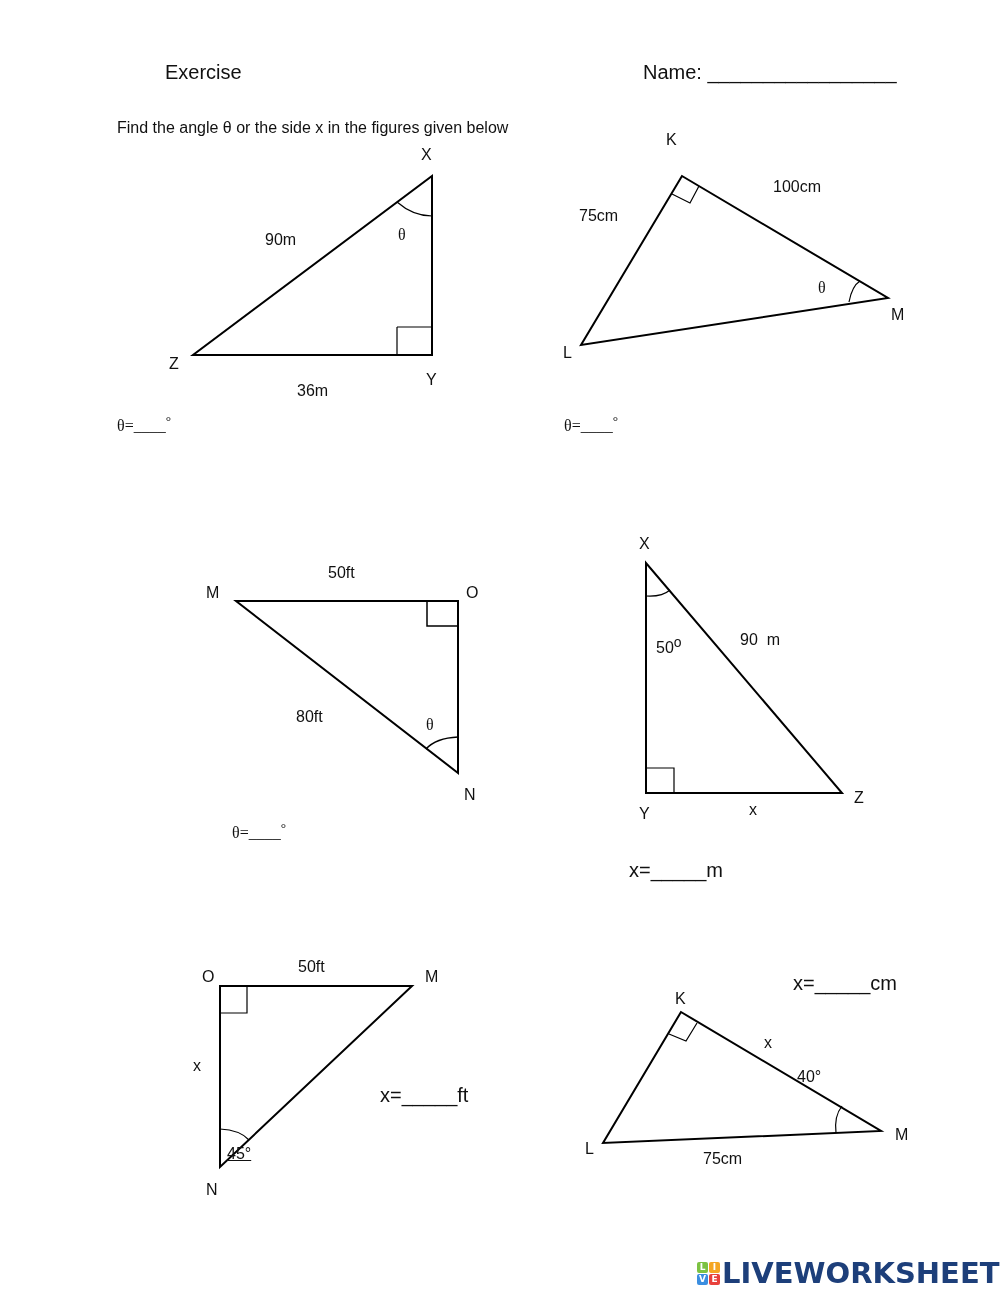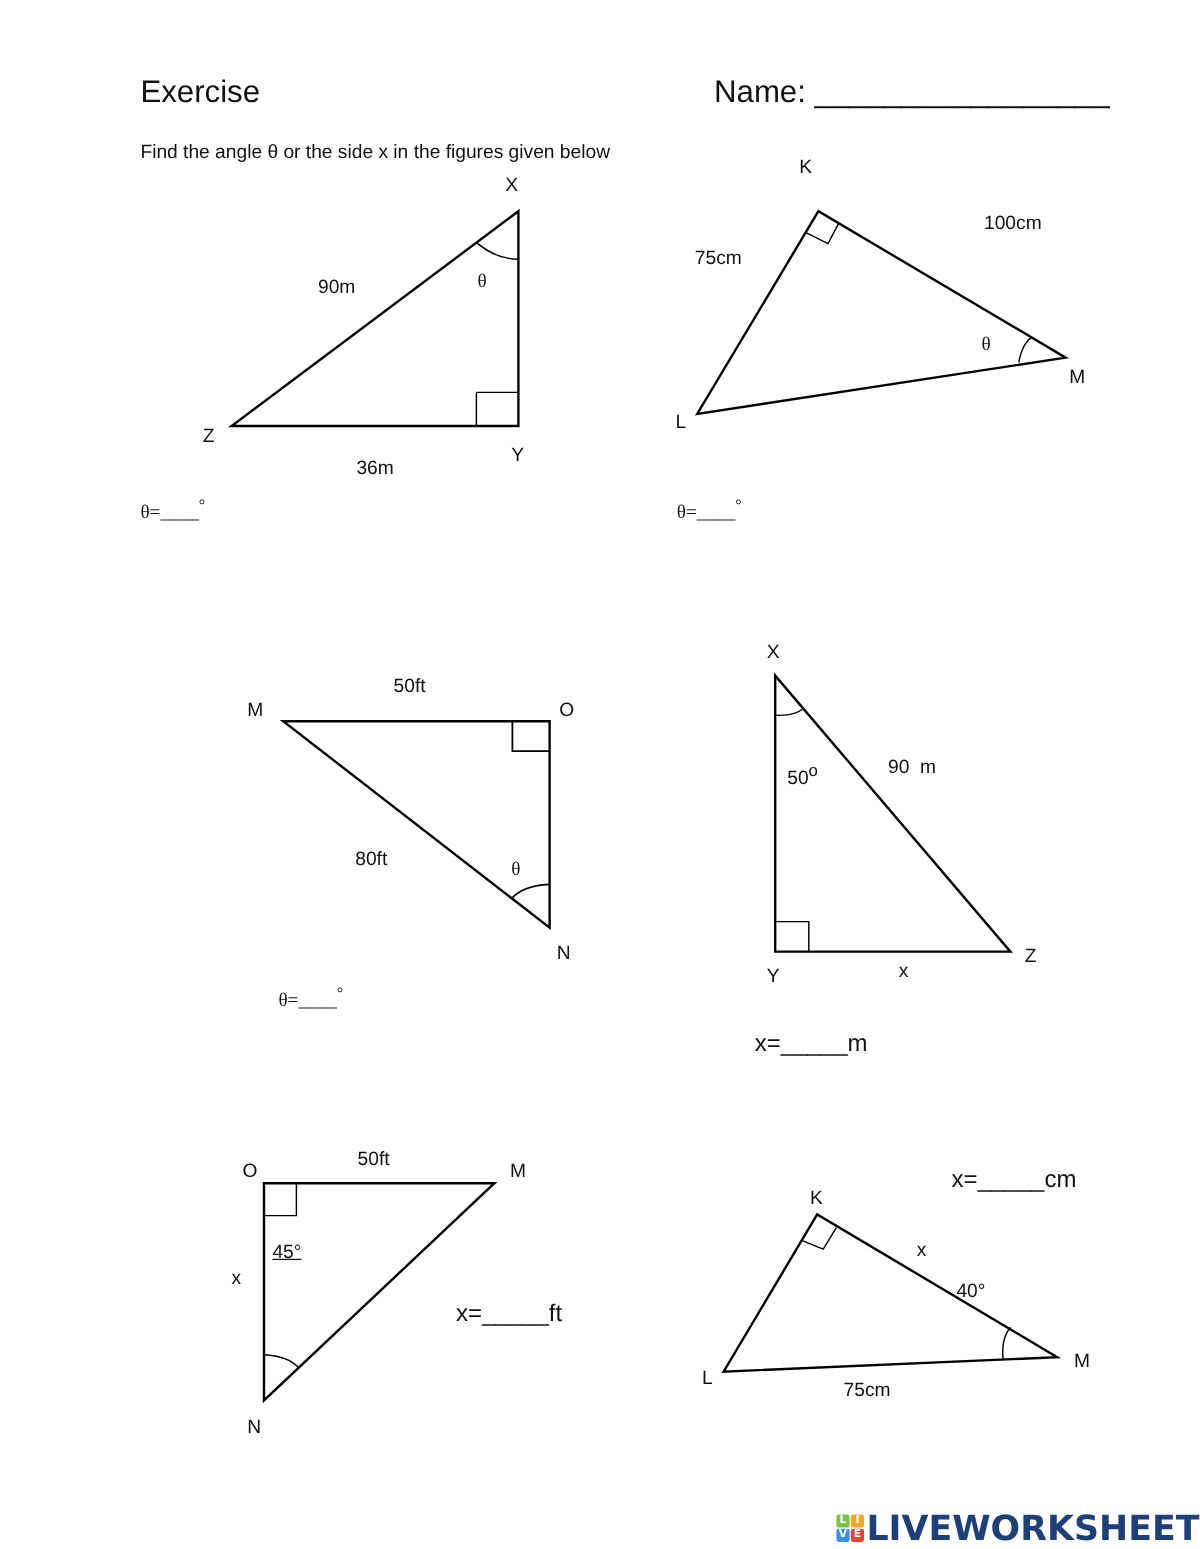--- a/index.html
+++ b/index.html
@@ -1,19 +1,19 @@
 <!DOCTYPE html>
 <html><head>
 <meta charset="utf-8">
 <style>
   html, body { margin: 0; padding: 0; background: #ffffff; }
   body { width: 1000px; height: 1291px; position: relative; overflow: hidden;
          font-family: "Liberation Sans", "DejaVu Sans", sans-serif; color: #111; }
   .abs { position: absolute; white-space: nowrap; }
-  .hdr { font-size: 26px; }
+  .hdr { font-size: 20px; margin-left: 48px; }
   .instr { font-size: 16px; }
   .lbl { font-size: 16px; }
   .ans { font-size: 16px; font-family: "Liberation Serif", "DejaVu Serif", serif; }
   .ans-sans { font-size: 20px; }
   svg.fig { position: absolute; left: 0; top: 0; }
   .logo { position: absolute; left: 697px; top: 1256px; display: flex; align-items: center; }
   .logo-grid { display: grid; grid-template-columns: 11px 11px; grid-template-rows: 11px 11px; gap: 1px; margin-right: 2px; }
   .logo-grid span { font-size: 9px; font-weight: bold; color: #fff; display: flex; align-items: center; justify-content: center; border-radius: 2px; font-family: "DejaVu Sans", sans-serif; }
   .logo-text { font-size: 29px; font-weight: bold; color: #1d3f7a; letter-spacing: 0px; font-family: "DejaVu Sans", sans-serif; }
 </style>
@@ -62,21 +62,21 @@
 <div class="abs lbl" style="left:297px; top:382px;">36m</div>
 <div class="abs ans" style="left:398px; top:226px;">θ</div>
 <div class="abs ans" style="left:117px; top:413px;">
   <span>θ=</span><span>____</span><sup>°</sup>
 </div>
 
 <div class="abs lbl" style="left:666px; top:131px;">K</div>
 <div class="abs lbl" style="left:563px; top:344px;">L</div>
 <div class="abs lbl" style="left:891px; top:306px;">M</div>
 <div class="abs lbl" style="left:579px; top:207px;">75cm</div>
-<div class="abs lbl" style="left:773px; top:178px;margin-left:47px;">100cm</div>
+<div class="abs lbl" style="left:773px; top:178px;">100cm</div>
 <div class="abs ans" style="left:818px; top:279px;">θ</div>
 <div class="abs ans" style="left:564px; top:413px;">
   <span>θ=</span><span>____</span><sup>°</sup>
 </div>
 
 <div class="abs lbl" style="left:206px; top:584px;">M</div>
 <div class="abs lbl" style="left:466px; top:584px;">O</div>
 <div class="abs lbl" style="left:464px; top:786px;">N</div>
 <div class="abs lbl" style="left:328px; top:564px;">50ft</div>
 <div class="abs lbl" style="left:296px; top:708px;">80ft</div>
@@ -93,21 +93,21 @@
 <div class="abs lbl" style="left:749px; top:801px;">x</div>
 <div class="abs ans-sans" style="left:629px; top:859px;">
   <span>x=</span><span>_____</span><span>m</span>
 </div>
 
 <div class="abs lbl" style="left:202px; top:968px;">O</div>
 <div class="abs lbl" style="left:425px; top:968px;">M</div>
 <div class="abs lbl" style="left:206px; top:1181px;">N</div>
 <div class="abs lbl" style="left:298px; top:958px;">50ft</div>
 <div class="abs lbl" style="left:193px; top:1057px;">x</div>
-<div class="abs lbl" style="left:227px; top:1035px;text-decoration:underline;">45°</div>
+<div class="abs lbl" style="left:227px; top:1145px;text-decoration:underline;">45°</div>
 <div class="abs ans-sans" style="left:380px; top:1084px;">
   <span>x=</span><span>_____</span><span>ft</span>
 </div>
 
 <div class="abs lbl" style="left:675px; top:990px;">K</div>
 <div class="abs lbl" style="left:585px; top:1140px;">L</div>
 <div class="abs lbl" style="left:895px; top:1126px;">M</div>
 <div class="abs lbl" style="left:764px; top:1034px;">x</div>
 <div class="abs lbl" style="left:703px; top:1150px;">75cm</div>
 <div class="abs lbl" style="left:797px; top:1068px;">40°</div>

